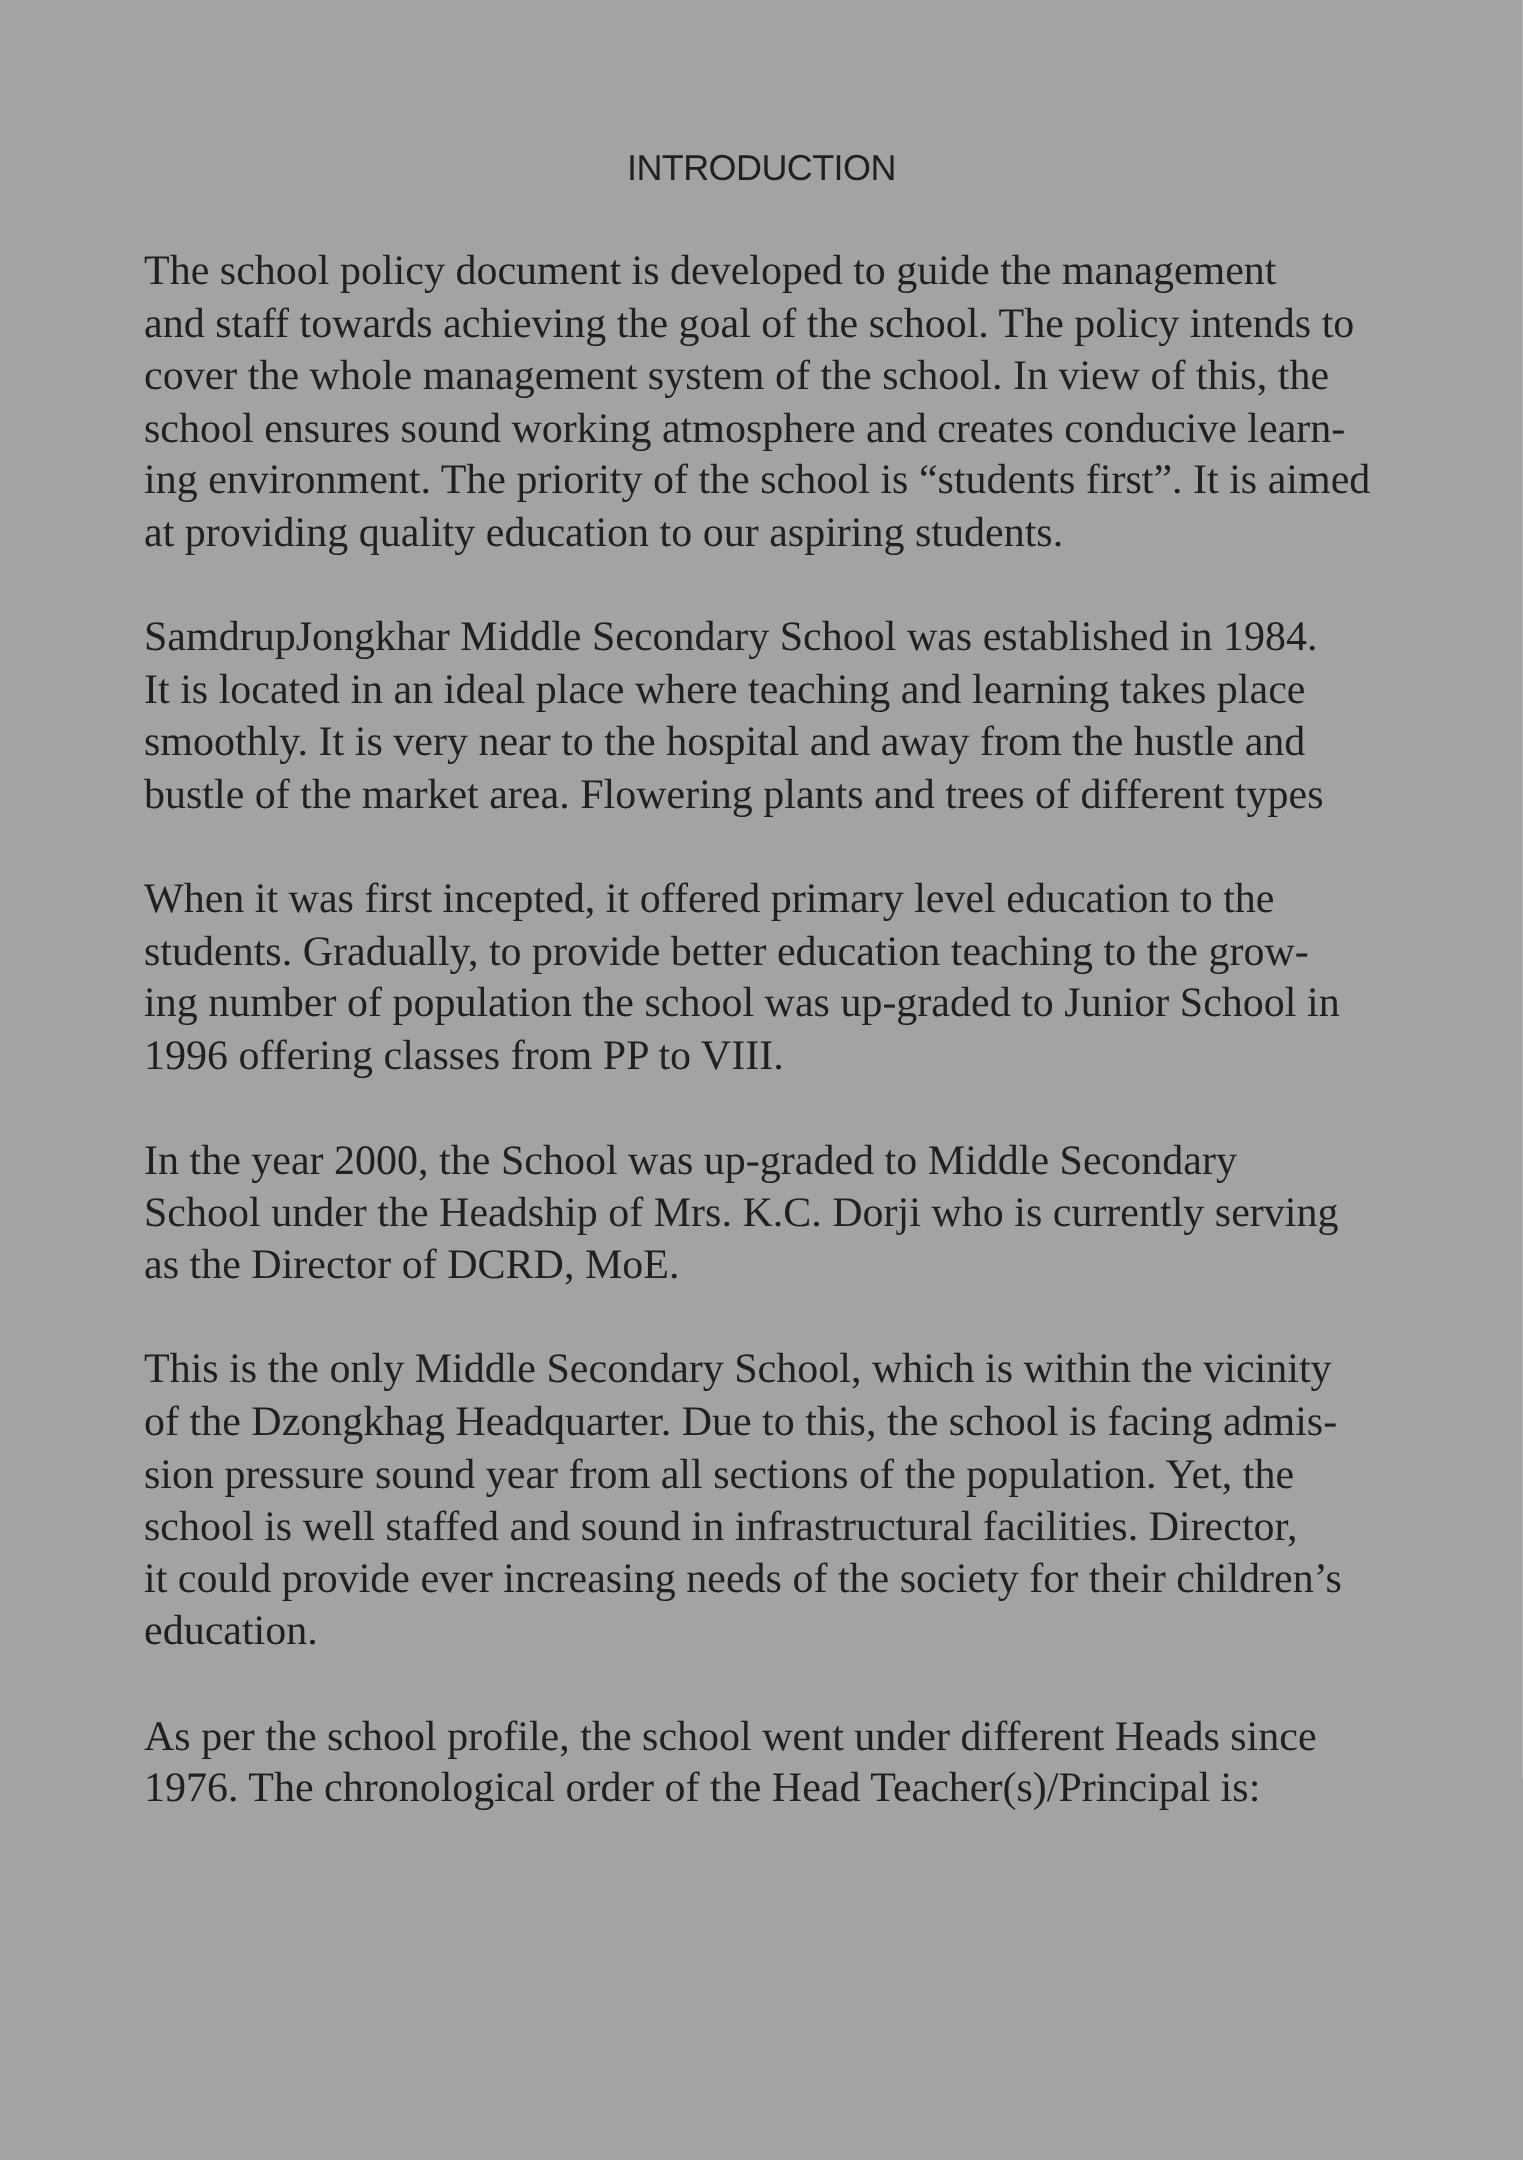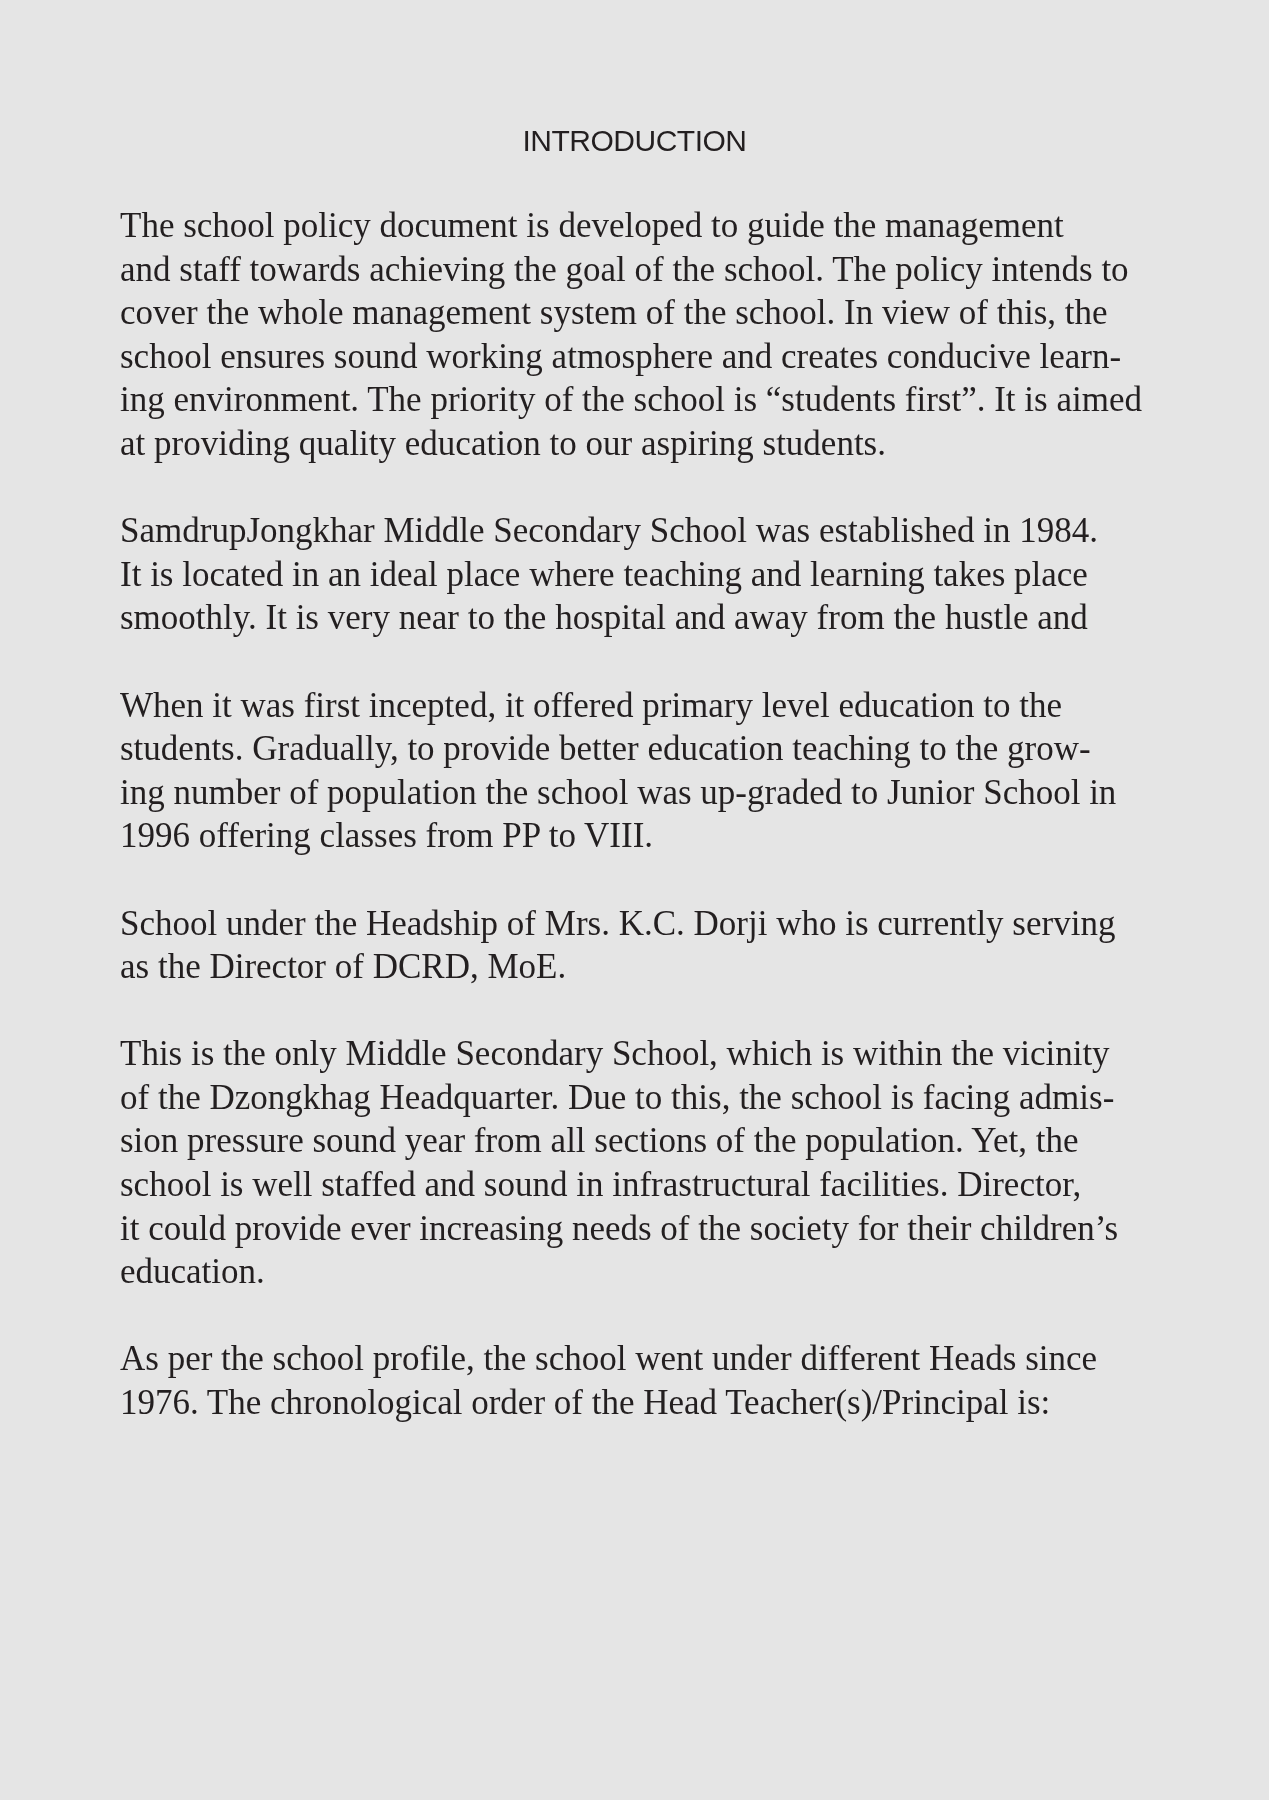--- a/index.html
+++ b/index.html
@@ -1,19 +1,19 @@
 <!DOCTYPE html>
 <html><head>
   <meta charset="utf-8">
   <style>
     html, body { margin: 0; padding: 0; background: #ffffff; }
     body { width: 1269px; height: 1800px; position: relative; overflow: hidden; }
     .page {
       position: absolute; left: 0; top: 0; width: 1269px; height: 1800px;
-      background: #e5e5e5; color: #231f20;
+      background: #a3a3a3; color: #231f20;
     }
     .title {
       position: absolute; top: 118px; left: 0; width: 1269px;
       text-align: center;
       font-family: "Liberation Sans", "DejaVu Sans", sans-serif;
       font-size: 30px; letter-spacing: -0.5px; color: #231f20;
       line-height: 46px;
     }
     .body-text {
       position: absolute; left: 120px; top: 204px; width: 1060px;
@@ -35,28 +35,30 @@
       <span class="line">and staff towards achieving the goal of the school. The policy intends to</span>
       <span class="line">cover the whole management system of the school. In view of this, the</span>
       <span class="line">school ensures sound working atmosphere and creates conducive learn-</span>
       <span class="line">ing environment. The priority of the school is “students first”. It is aimed</span>
       <span class="line">at providing quality education to our aspiring students.</span>
     </p>
     <p class="para">
       <span class="line">SamdrupJongkhar Middle Secondary School was established in 1984.</span>
       <span class="line">It is located in an ideal place where teaching and learning takes place</span>
       <span class="line">smoothly. It is very near to the hospital and away from the hustle and</span>
+      <span class="line">bustle of the market area. Flowering plants and trees of different types</span>
     </p>
     <p class="para">
       <span class="line">When it was first incepted, it offered primary level education to the</span>
       <span class="line">students. Gradually, to provide better education teaching to the grow-</span>
       <span class="line">ing number of population the school was up-graded to Junior School in</span>
       <span class="line">1996 offering classes from PP to VIII.</span>
     </p>
     <p class="para">
+      <span class="line">In the year 2000, the School was up-graded to Middle Secondary</span>
       <span class="line">School under the Headship of Mrs. K.C. Dorji who is currently serving</span>
       <span class="line">as the Director of DCRD, MoE.</span>
     </p>
     <p class="para">
       <span class="line">This is the only Middle Secondary School, which is within the vicinity</span>
       <span class="line">of the Dzongkhag Headquarter. Due to this, the school is facing admis-</span>
       <span class="line">sion pressure sound year from all sections of the population. Yet, the</span>
       <span class="line">school is well staffed and sound in infrastructural facilities. Director,</span>
       <span class="line">it could provide ever increasing needs of the society for their children’s</span>
       <span class="line">education.</span>

